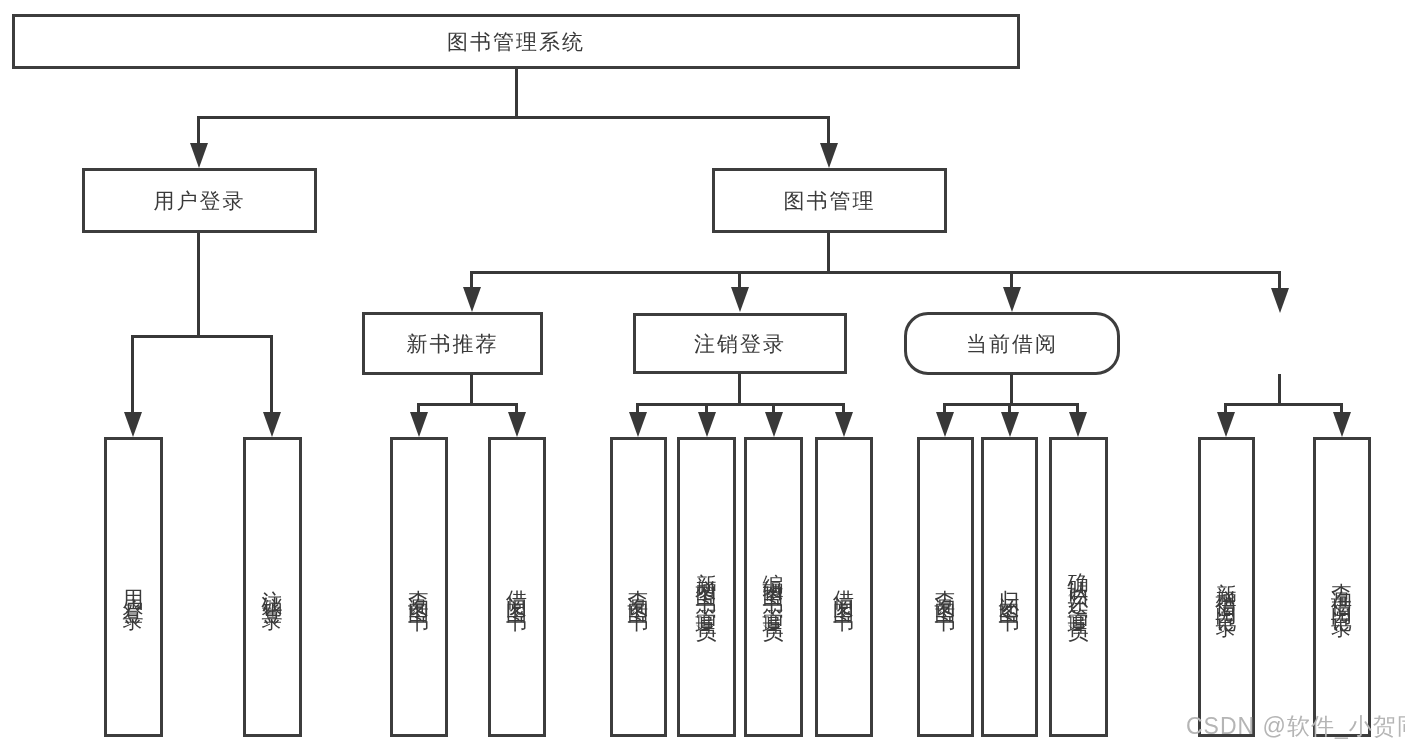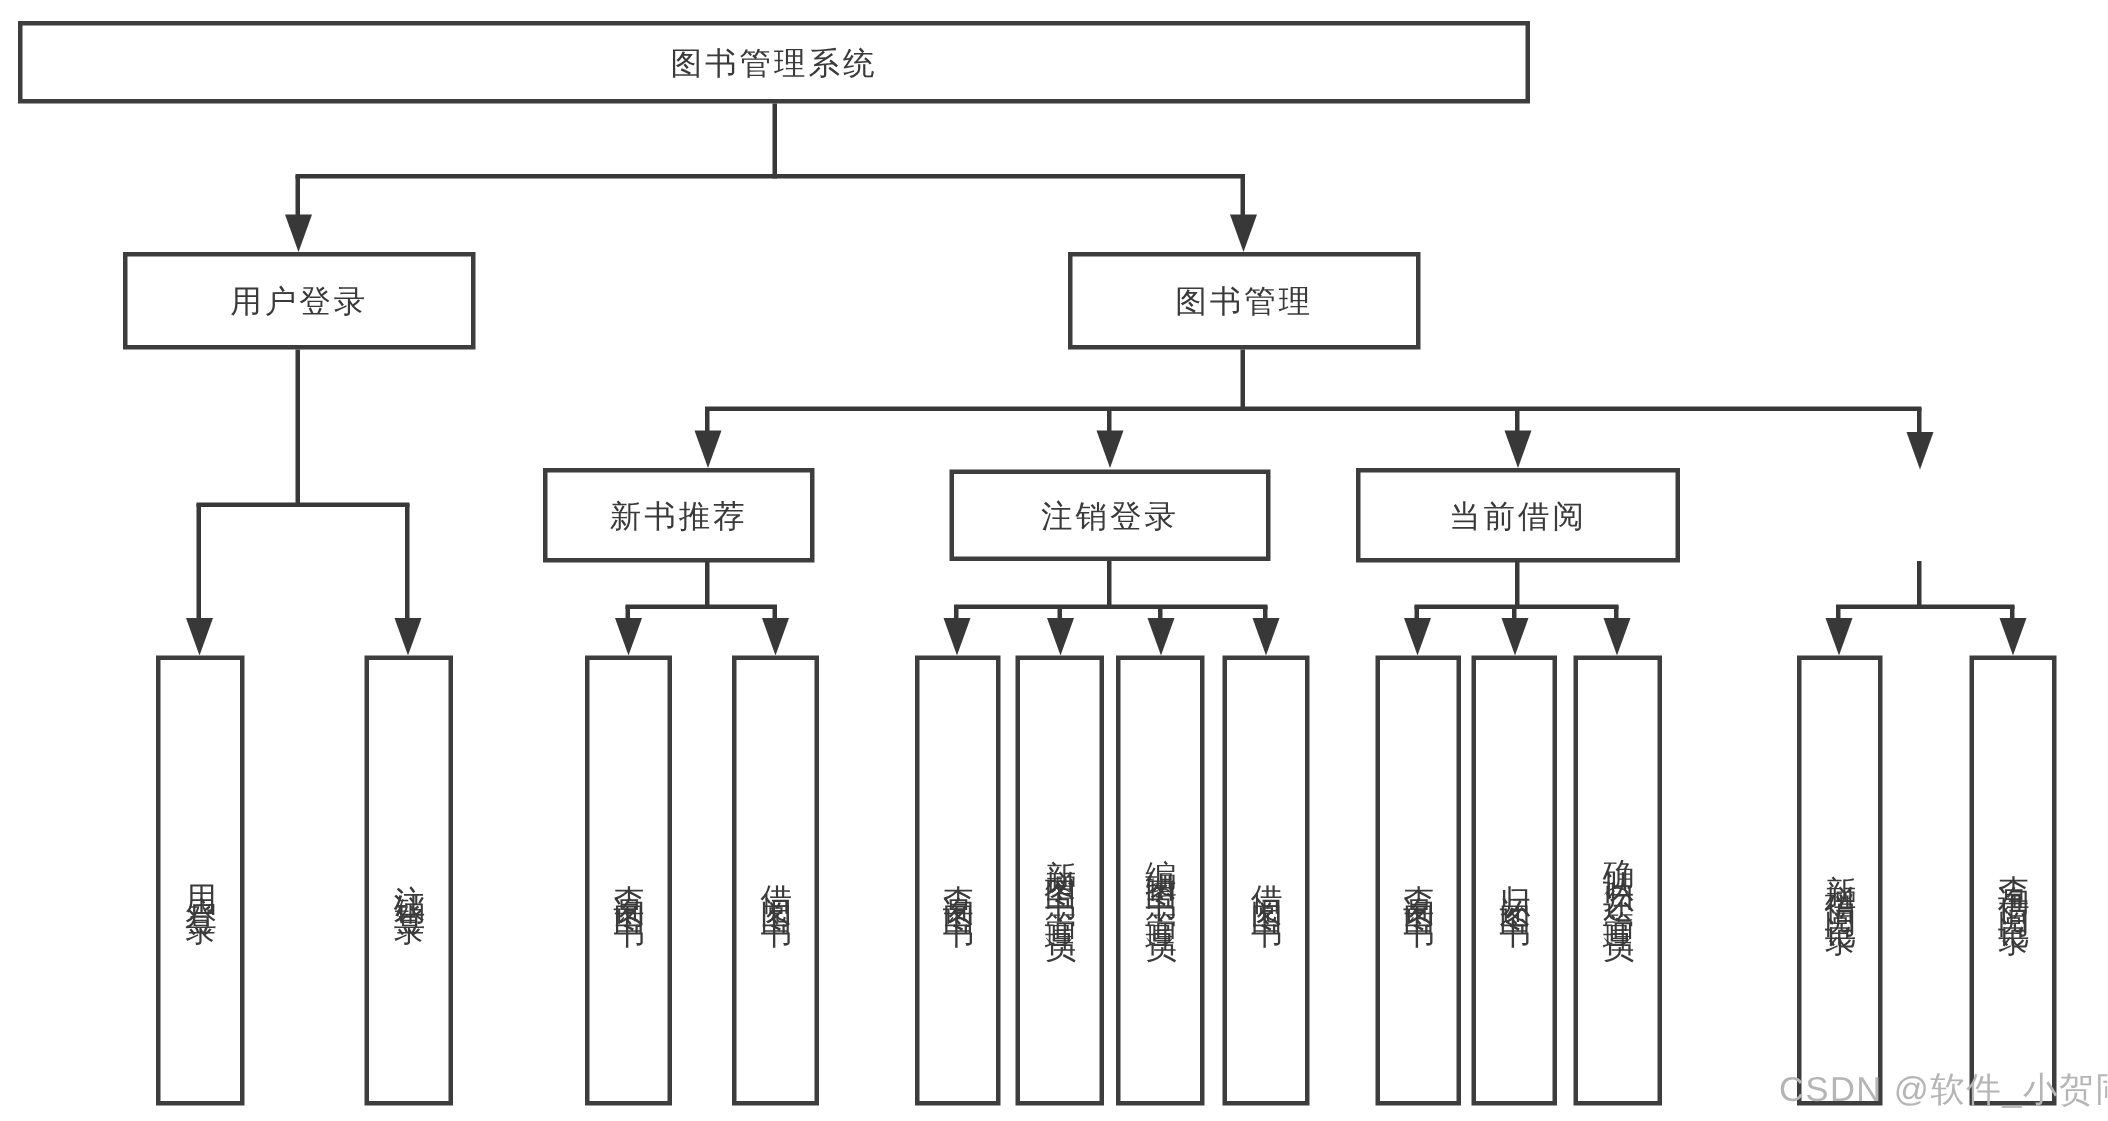--- a/index.html
+++ b/index.html
@@ -73,21 +73,21 @@
   <div class="arrow" style="left:1003px;top:287px;"></div>
   <div class="vline" style="left:1278px;top:272px;height:17px;"></div>
   <div class="arrow" style="left:1271px;top:288px;"></div>
 
   <div class="box" style="left:362px;top:312px;width:181px;height:63px;">
     <span>新书推荐</span>
   </div>
   <div class="box" style="left:633px;top:313px;width:214px;height:61px;">
     <span>注销登录</span>
   </div>
-  <div class="box" style="left:904px;top:312px;width:216px;height:63px;">
+  <div class="box" style="left:904px;top:312px;width:216px;height:63px;border-radius:24px;">
     <span>当前借阅</span>
   </div>
 
   <div class="vline" style="left:470px;top:374px;height:31px;"></div>
   <div class="hline" style="left:417px;top:403px;width:101px;"></div>
   <div class="vline" style="left:417px;top:404px;height:10px;"></div>
   <div class="arrow" style="left:410px;top:412px;"></div>
   <div class="vline" style="left:515px;top:404px;height:10px;"></div>
   <div class="arrow" style="left:508px;top:412px;"></div>
 

